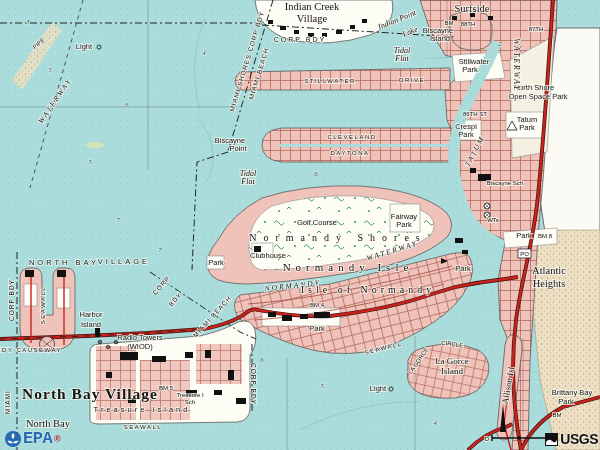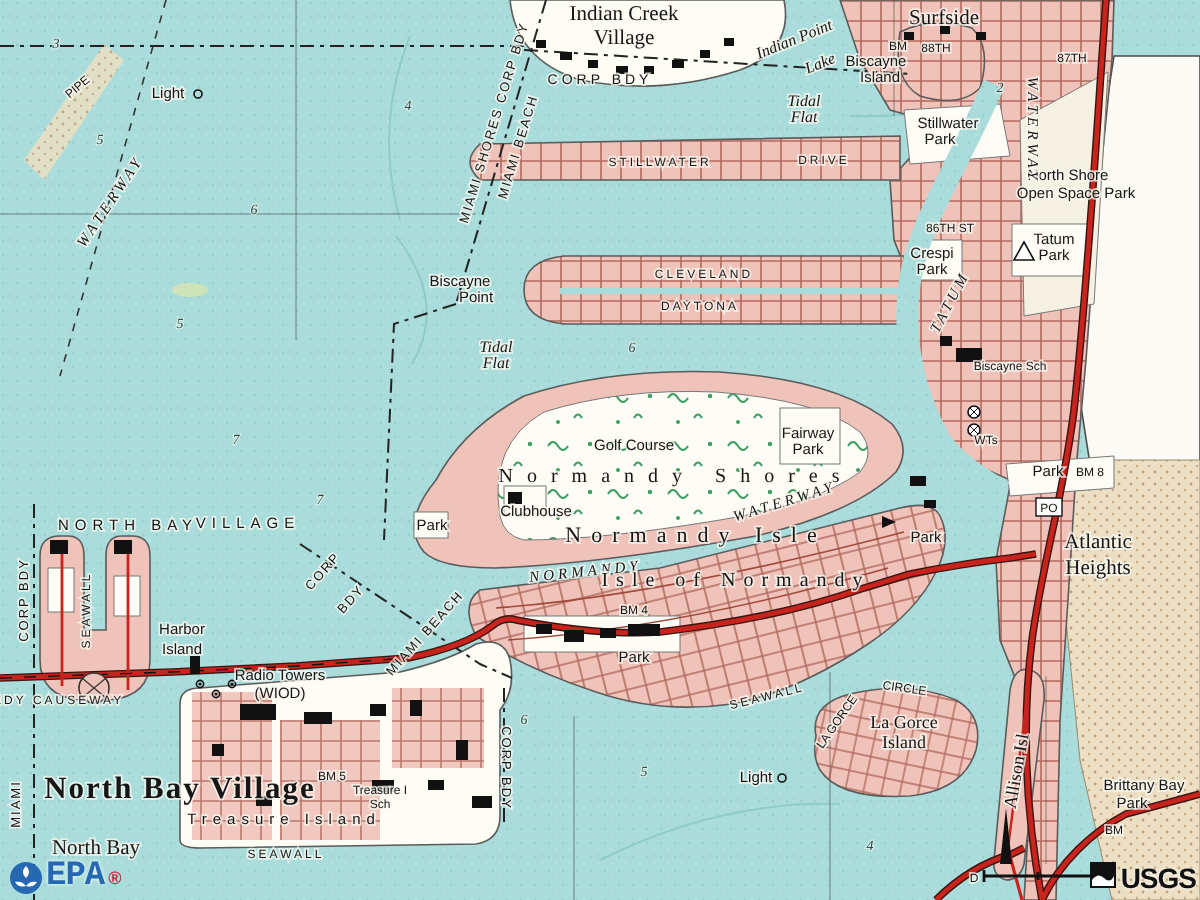--- a/index.html
+++ b/index.html
@@ -21,21 +21,21 @@
   .spread1{font-family:"Liberation Serif",serif;font-size:10px;letter-spacing:7px;}
   .spread2{font-family:"Liberation Serif",serif;font-size:11px;letter-spacing:5px;}
   .spread3{font-family:"Liberation Serif",serif;font-size:10px;letter-spacing:4px;}
   .spread4{font-size:7.5px;letter-spacing:3px;}
   .num{font-family:"Liberation Serif",serif;font-style:italic;font-size:7px;fill:#2b4a4a;paint-order:stroke;stroke:rgba(250,248,240,.6);stroke-width:1.2px;text-anchor:middle;}
   
   .brand{position:absolute;left:4px;bottom:2px;display:flex;align-items:center;gap:1px;}
   .brand .epa{color:#2668b2;font-weight:bold;font-size:17px;letter-spacing:-.5px;text-shadow:0 0 2px #fff;font-family:Liberation Mono, monospace;}
   .brand .mapper{color:#c8273a;font-style:italic;font-weight:bold;font-size:17px;text-shadow:0 0 2px #fff;}
   .brand .reg{color:#c8273a;font-size:9px;font-weight:bold;vertical-align:super;margin-left:1px;}
-  .usgs{position:absolute;right:2px;bottom:3px;display:flex;align-items:flex-start;gap:2px;
+  .usgs{position:absolute;right:2px;bottom:3px;display:flex;align-items:center;gap:2px;
         color:#111;font-weight:bold;font-size:14px;letter-spacing:-.5px;text-shadow:0 0 2px #fff;}
 </style>
 </head>
 <body>
 
 <div id="stage">
 <svg id="map-svg" width="600" height="450" viewBox="0 0 600 450">
   <defs>
     <pattern id="pat-water" width="7" height="7" patternUnits="userSpaceOnUse">
       <rect width="7" height="7" fill="#a9dcda"></rect>

